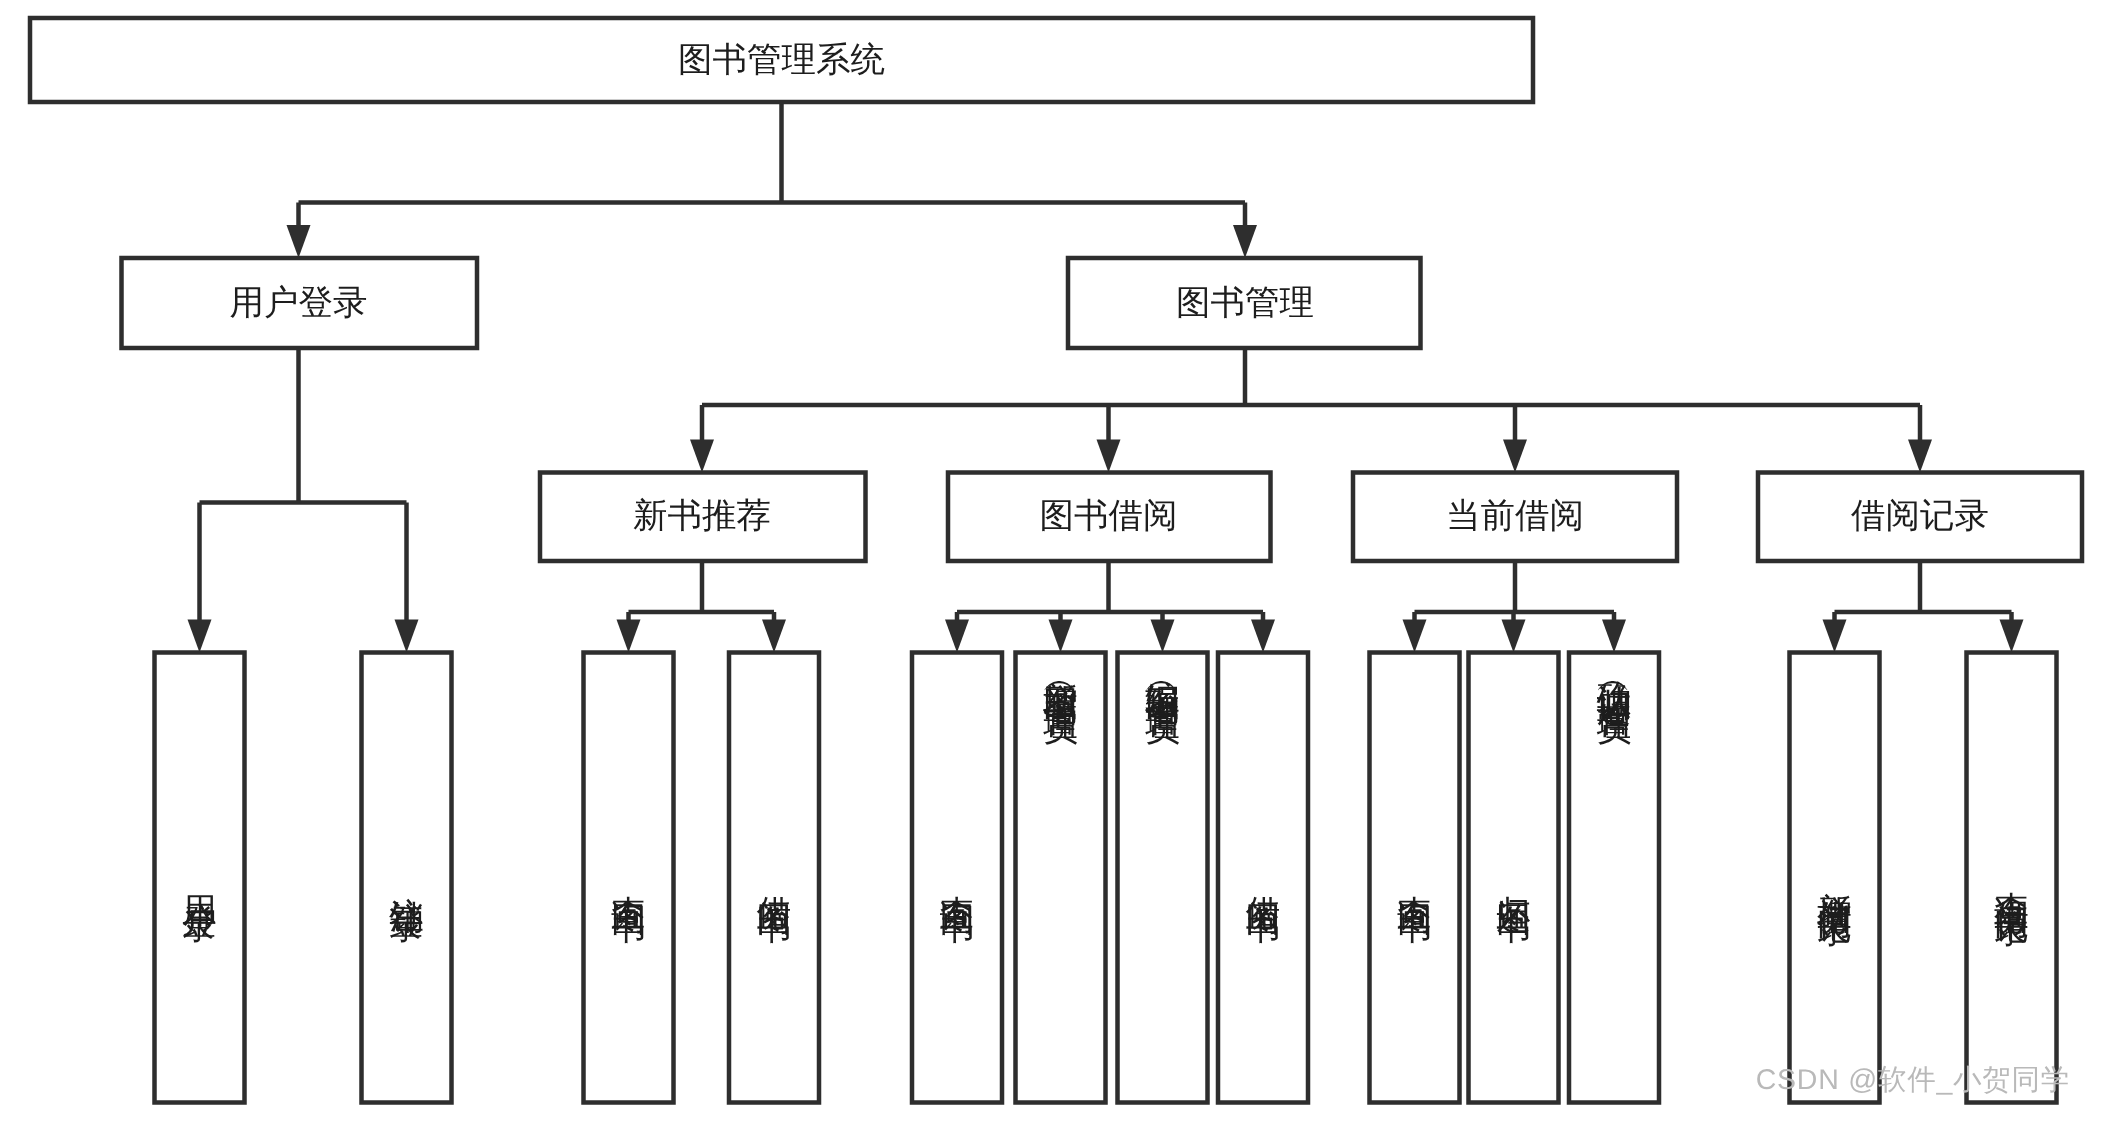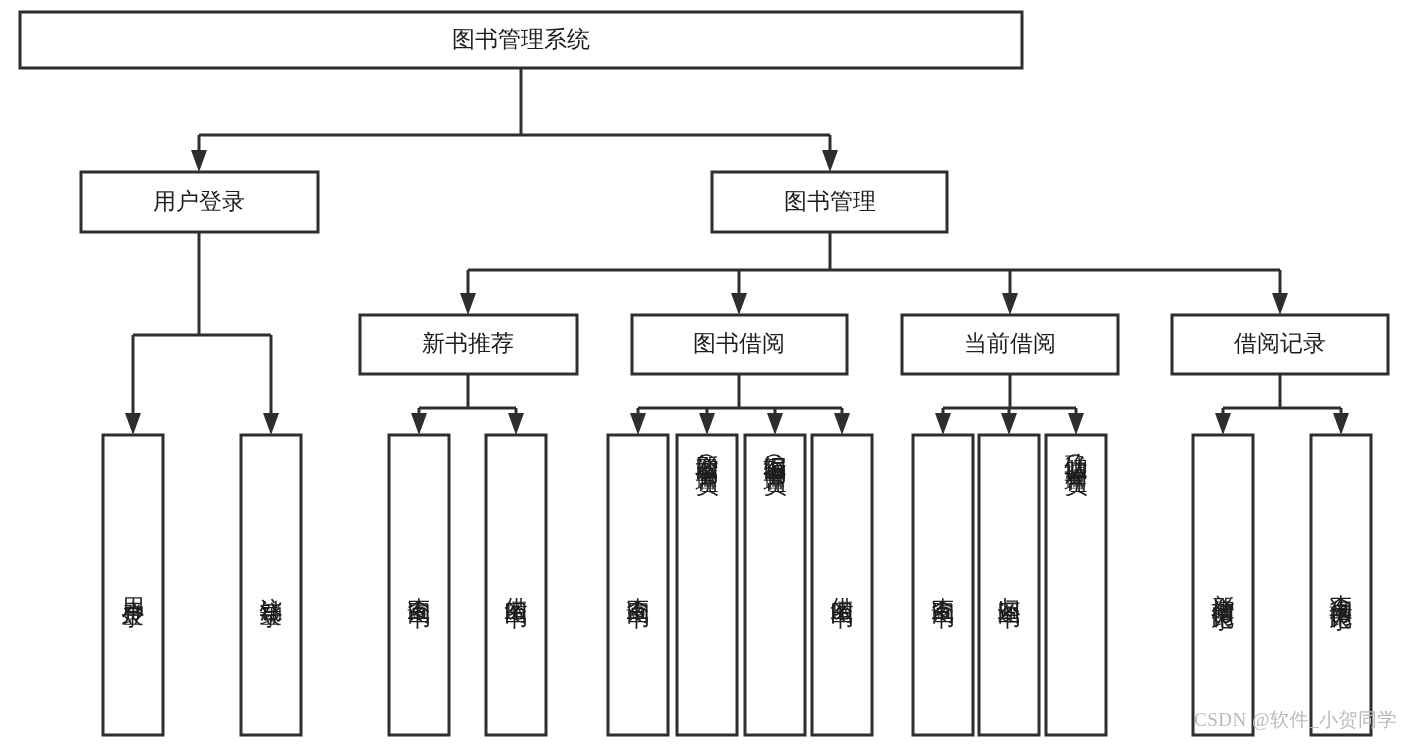--- a/index.html
+++ b/index.html
@@ -58,23 +58,23 @@
     text-orientation: upright;
     font-family: "Liberation Sans", "DejaVu Sans", sans-serif;
     font-size: 23px;
     color: #1d1d1d;
     letter-spacing: 3px;
     line-height: 1;
     white-space: nowrap;
   }
   .watermark {
     position: absolute;
-    right: 8px;
+    right: 25px;
     bottom: 4px;
-    font-family: Liberation Serif, serif;
+    font-family: Liberation Sans, sans-serif;
     font-size: 19px;
     color: #b9b9b9;
     letter-spacing: 0.5px;
     white-space: nowrap;
   }
 </style>
 </head>
 <body>
 
 <div id="diagram-root">

